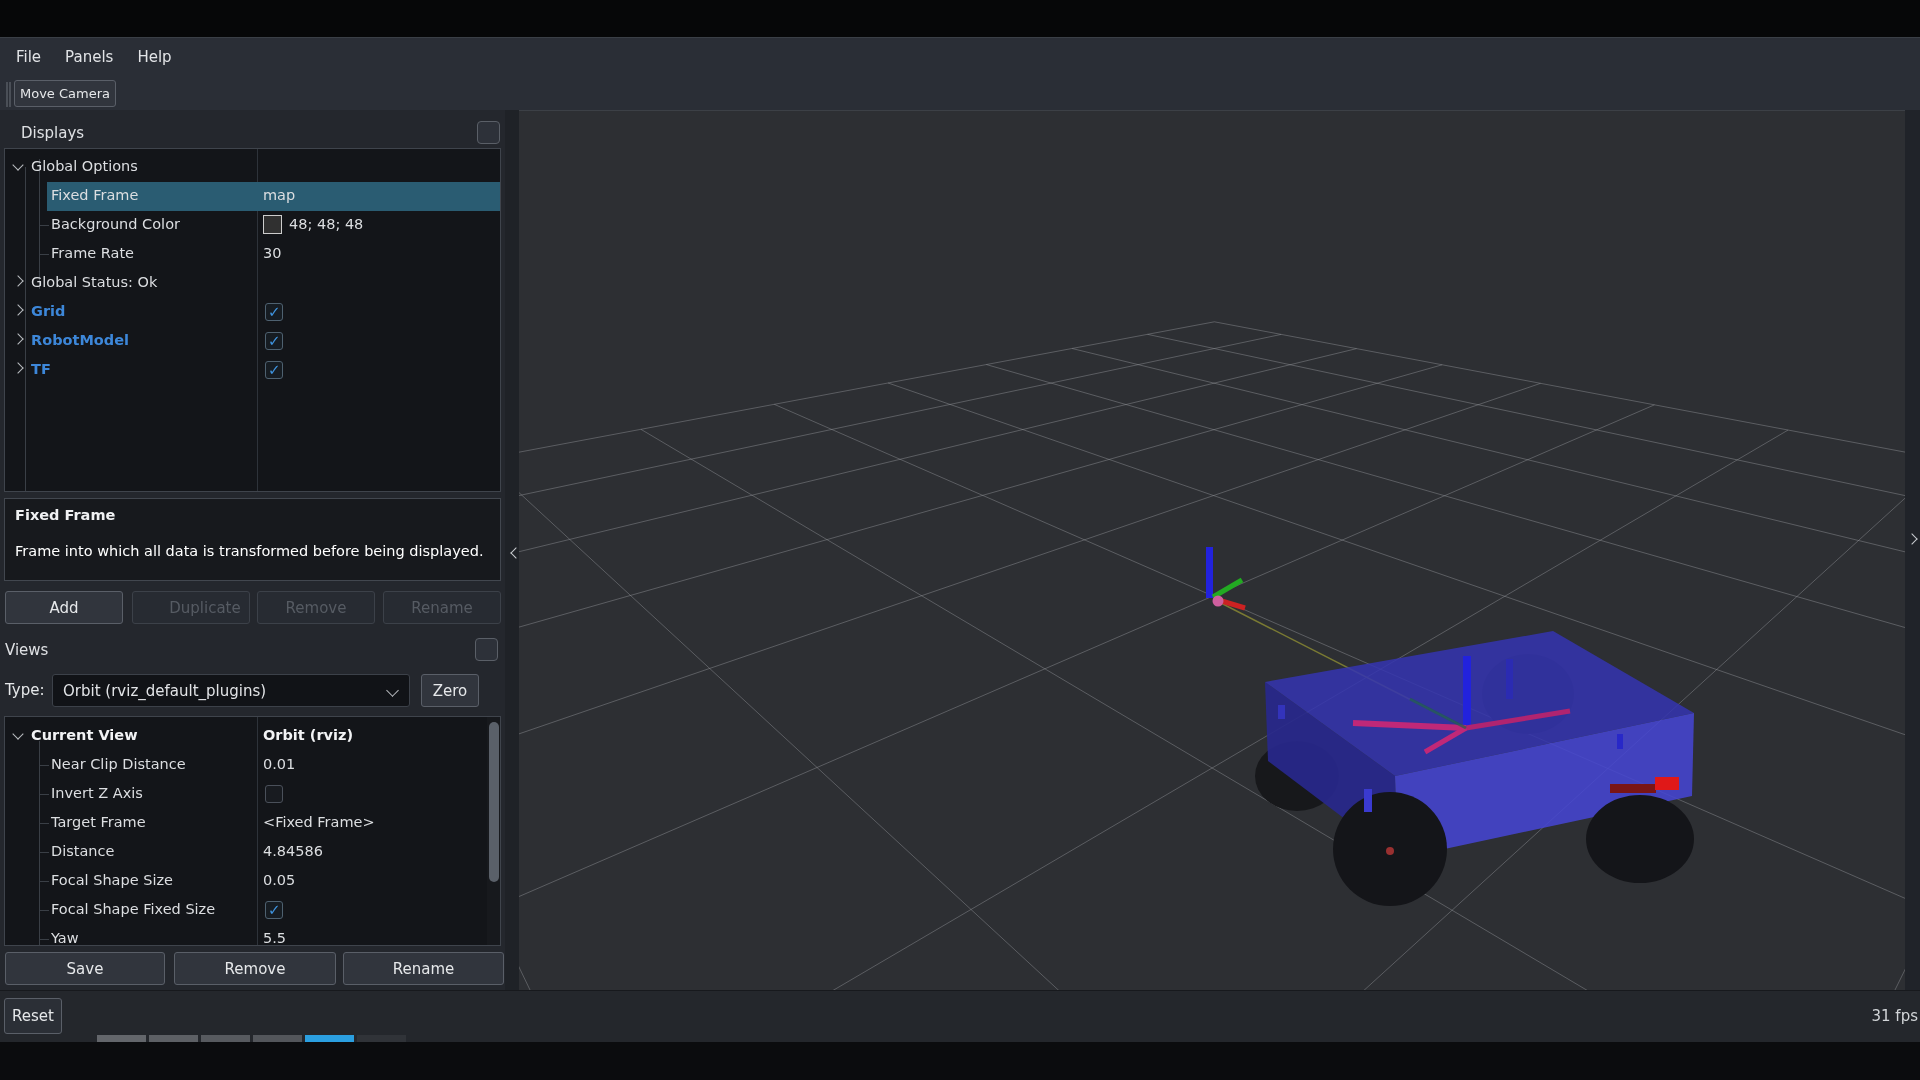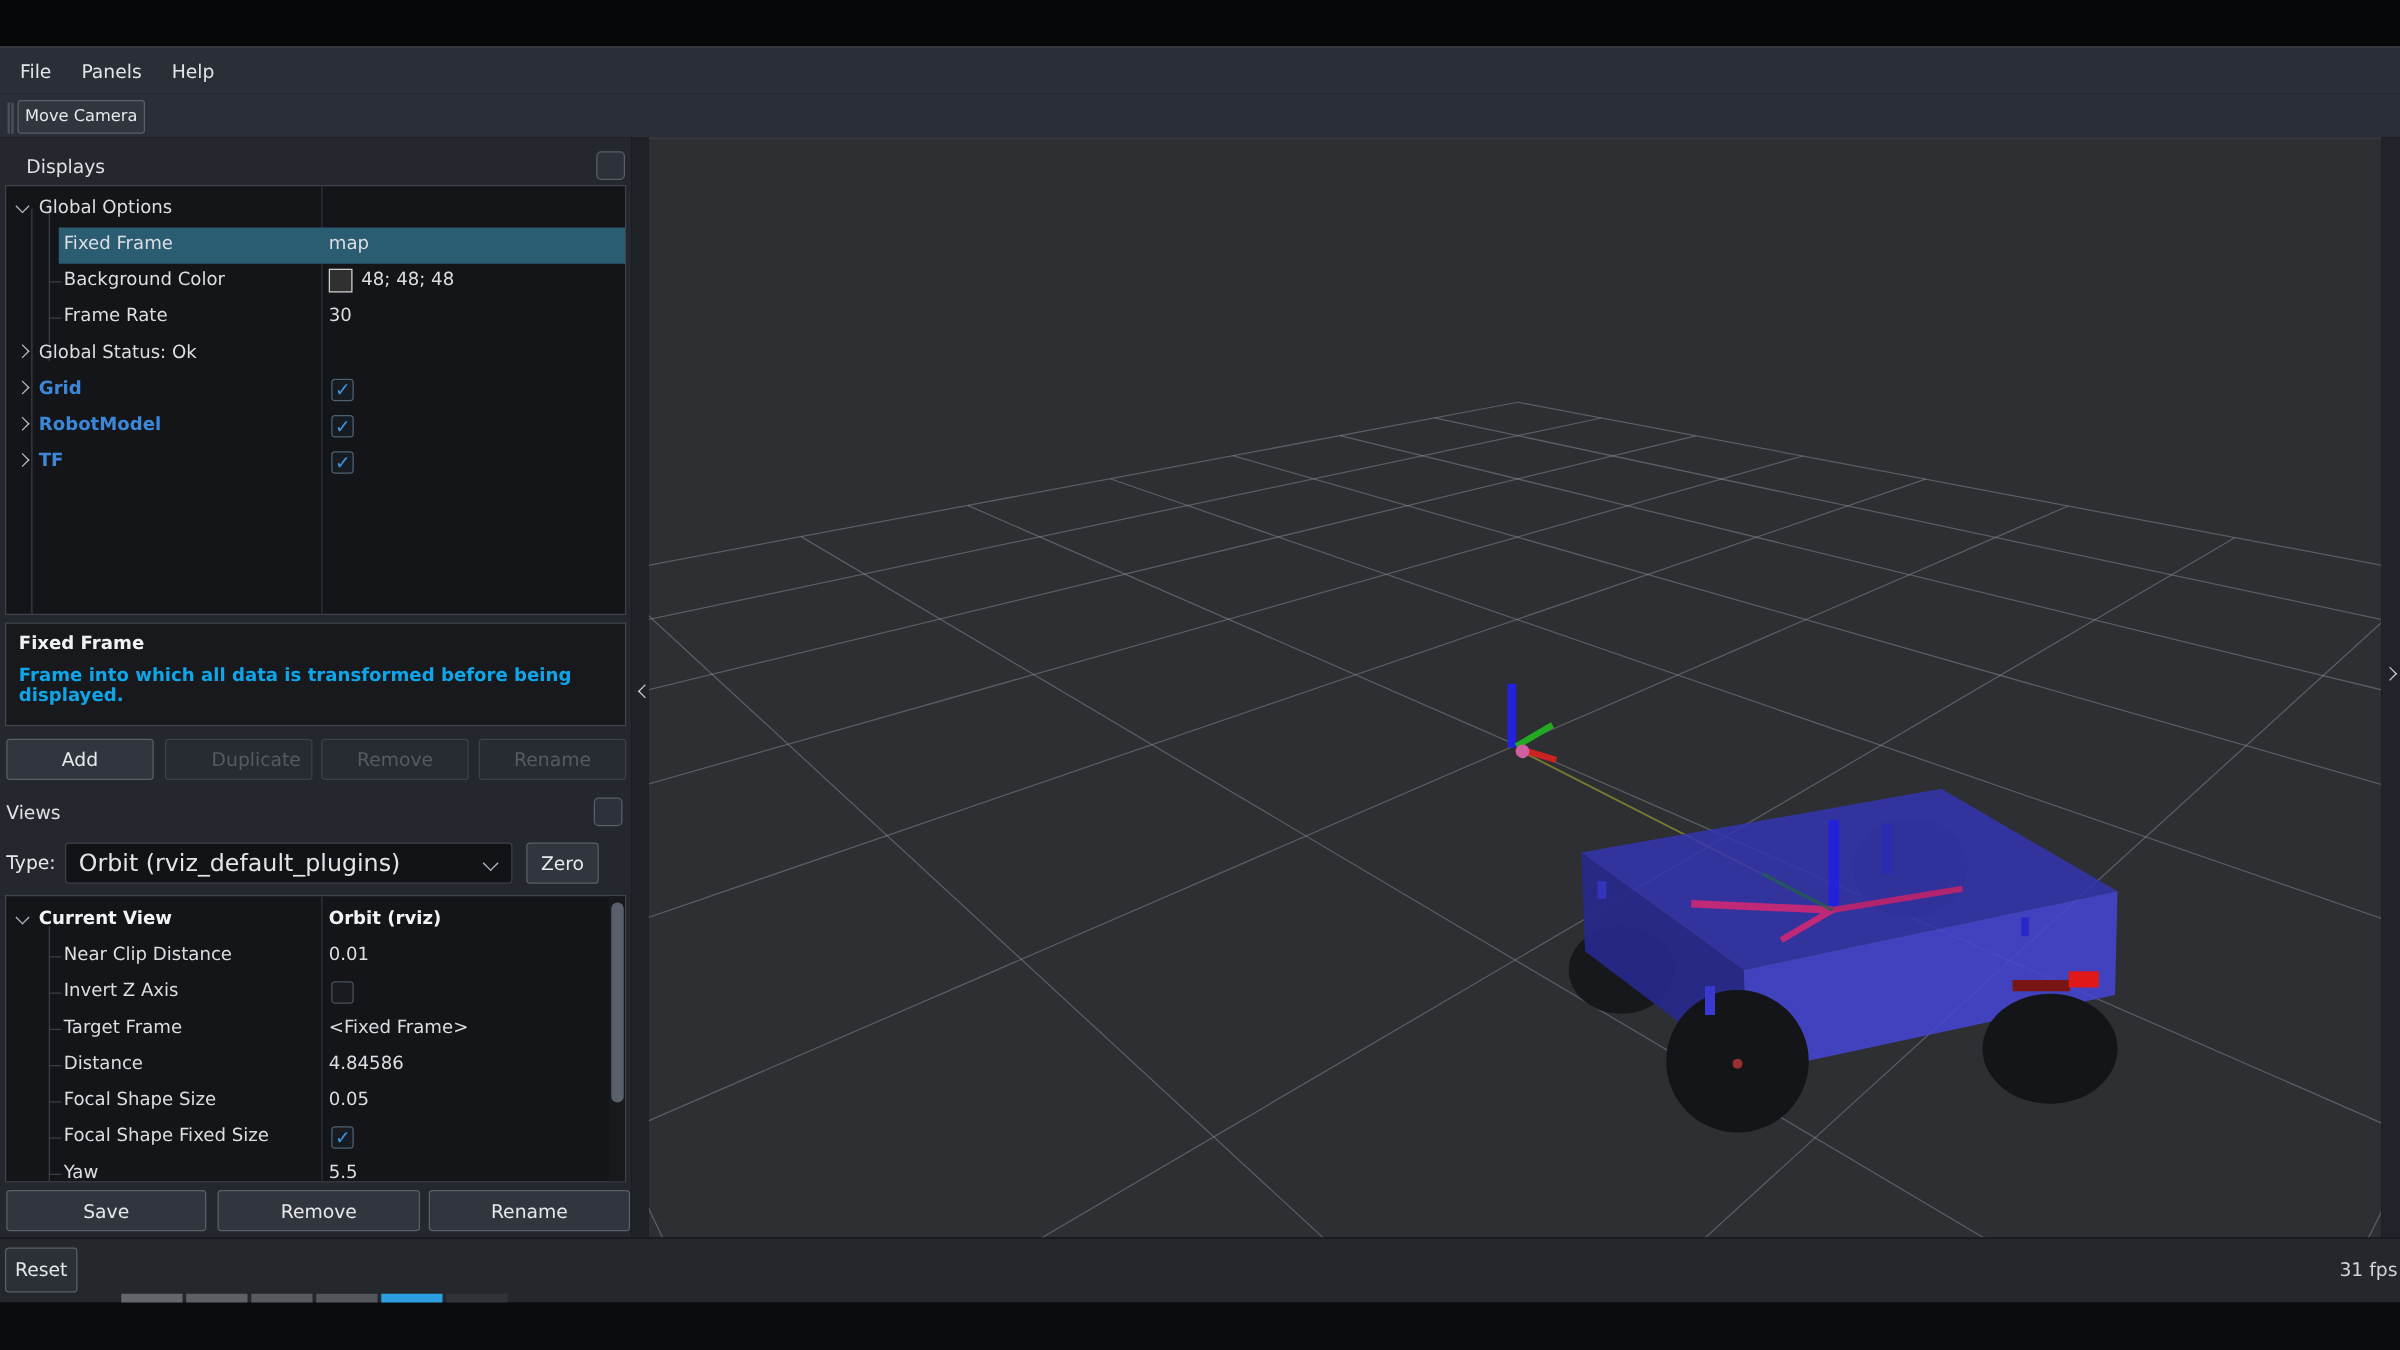--- a/index.html
+++ b/index.html
@@ -57,28 +57,28 @@
   .cb.unchecked { border-color:#4a505a; background:#181b20; }
   .cb.checked::after { content:"✓"; position:absolute; left:2px; top:-1px;
     color:#3f93de; font-size:15px; font-weight:bold; }
   .swatch { position:absolute; left:258px; top:4px; width:19px; height:19px;
     border:1px solid #cdcdcd; }
   .val.after-swatch { left:284px; }
 
   #desc-box { left:4px; top:498px; width:497px; height:83px; background:#17191d;
     border:1px solid #42474f; padding:8px 10px; font-size:14.5px; }
   #desc-title { font-weight:bold; color:#f0f1f3; }
-  #desc-body { margin-top:10px; color:#0ea5e9;font-weight:bold; }
+  #desc-body { margin-top:20px; color:#ffffff; }
 
   .btnrow4 > .btn { position:absolute; top:591px; width:118px; height:33px; }
   .btnrow3 > .btn { position:absolute; top:952px; height:33px; }
 
   #type-label { left:5px; top:681px; font-size:15px; }
   #type-combo { left:52px; top:674px; width:358px; height:33px; background:#111317;
-    border:1px solid #3c4149; border-radius:3px; font-size:19px; color:#e2e4e7;
+    border:1px solid #3c4149; border-radius:3px; font-size:15px; color:#e2e4e7;
     display:flex; align-items:center; padding-left:10px; }
   #type-chevron { position:absolute; right:12px; top:11px; width:9px; height:9px;
     border-left:1.5px solid #b9bcc0; border-bottom:1.5px solid #b9bcc0; transform:rotate(-45deg); }
   #zero-btn { left:421px; top:674px; width:58px; height:33px; }
 
   #views-scroll { left:487px; top:717px; width:13px; height:228px; background:#17191d; }
   #views-thumb { left:489px; top:722px; width:10px; height:160px; background:#5a6069; border-radius:5px; }
 
   
   #splitter { left:505px; top:110px; width:14px; height:880px; background:#1f2227; }

